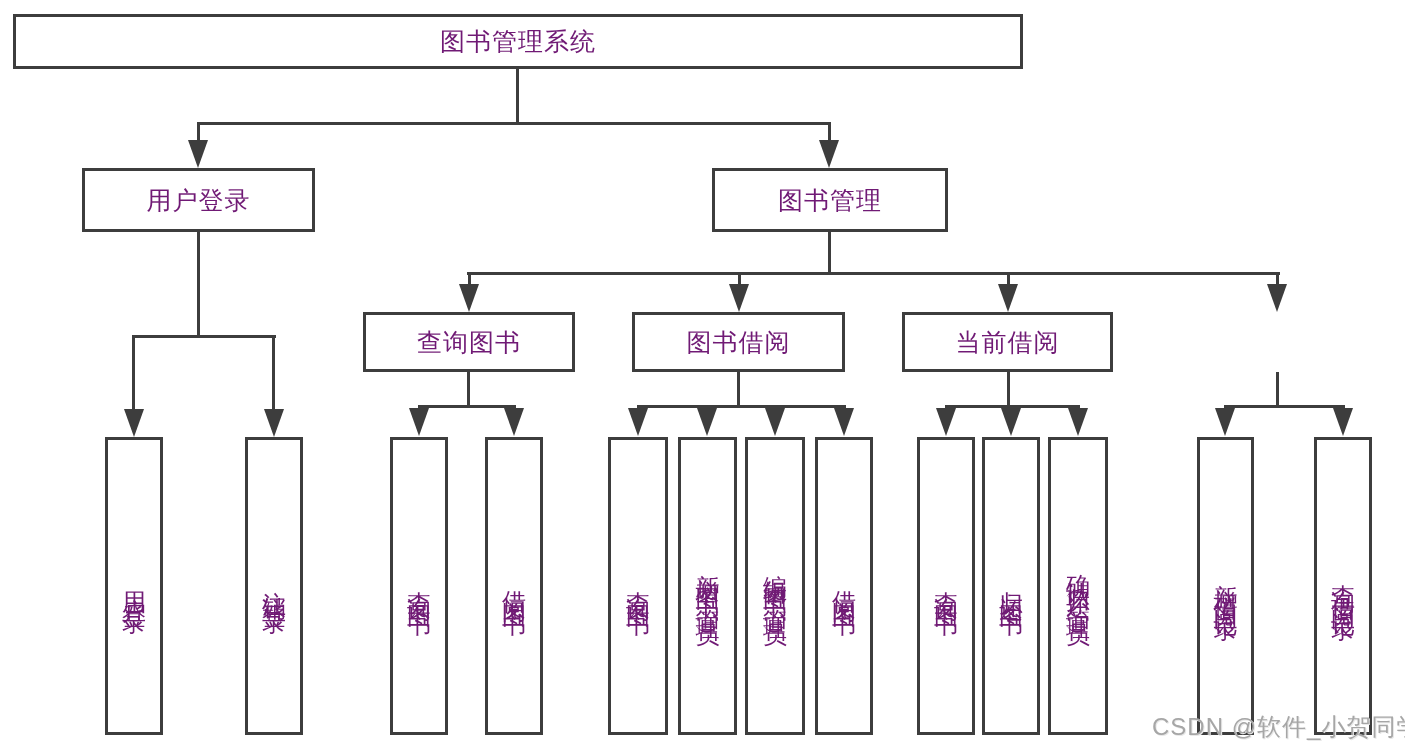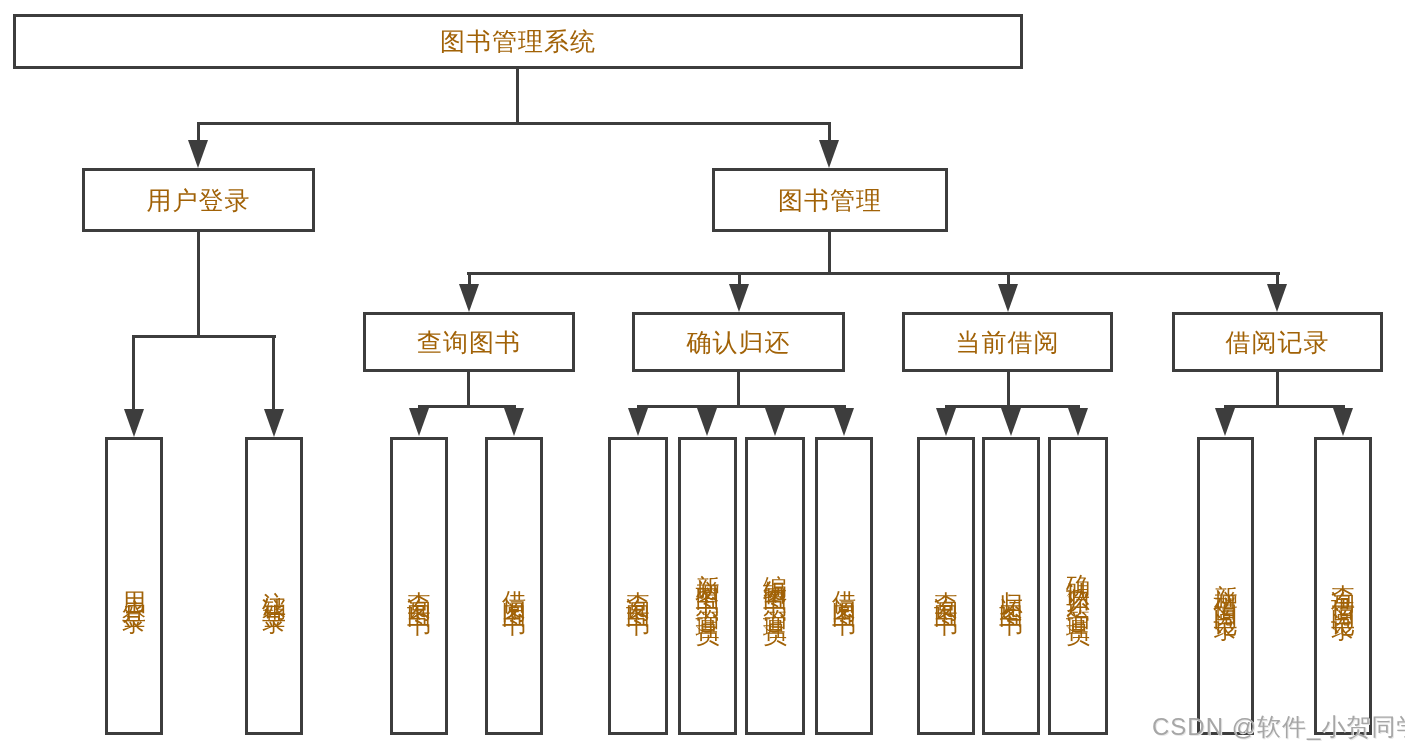--- a/index.html
+++ b/index.html
@@ -12,21 +12,21 @@
     font-family: "Liberation Sans", sans-serif;
   }
   .box {
     position: absolute;
     box-sizing: border-box;
     border: 3px solid #3d3d3d;
     background: #ffffff;
     display: flex;
     align-items: center;
     justify-content: center;
-    color: #a16207;
+    color: #701a75;
   }
   .hbox {
     font-size: 25px;
     letter-spacing: 1px;
     white-space: nowrap;
   }
   .vbox {
     writing-mode: vertical-rl;
     text-orientation: mixed;
     font-size: 24px;
@@ -95,27 +95,24 @@
   <div class="arrow" style="left:729px; top:284px;"></div>
   <div class="line" style="left:1007px; top:272px; width:3px; height:16px;"></div>
   <div class="arrow" style="left:998px; top:284px;"></div>
   <div class="line" style="left:1276px; top:272px; width:3px; height:16px;"></div>
   <div class="arrow" style="left:1267px; top:284px;"></div>
 
   <div class="box hbox" style="left:363px; top:312px; width:212px; height:60px;">
     <span>查询图书</span>
   </div>
   <div class="box hbox" style="left:632px; top:312px; width:213px; height:60px;">
-    <span>确认归还</span>
+    <span>图书借阅</span>
   </div>
   <div class="box hbox" style="left:902px; top:312px; width:211px; height:60px;text-align:center;">
     <span>当前借阅</span>
-  </div>
-  <div class="box hbox" style="left:1172px; top:312px; width:211px; height:60px;">
-    <span>借阅记录</span>
   </div>
 
   <div class="line" style="left:467px; top:372px; width:3px; height:33px;"></div>
   <div class="line" style="left:418px; top:405px; width:98px; height:3px;"></div>
   <div class="arrow" style="left:409px; top:408px;"></div>
   <div class="arrow" style="left:504px; top:408px;"></div>
 
   <div class="line" style="left:737px; top:372px; width:3px; height:33px;"></div>
   <div class="line" style="left:637px; top:405px; width:209px; height:3px;"></div>
   <div class="arrow" style="left:628px; top:408px;"></div>

